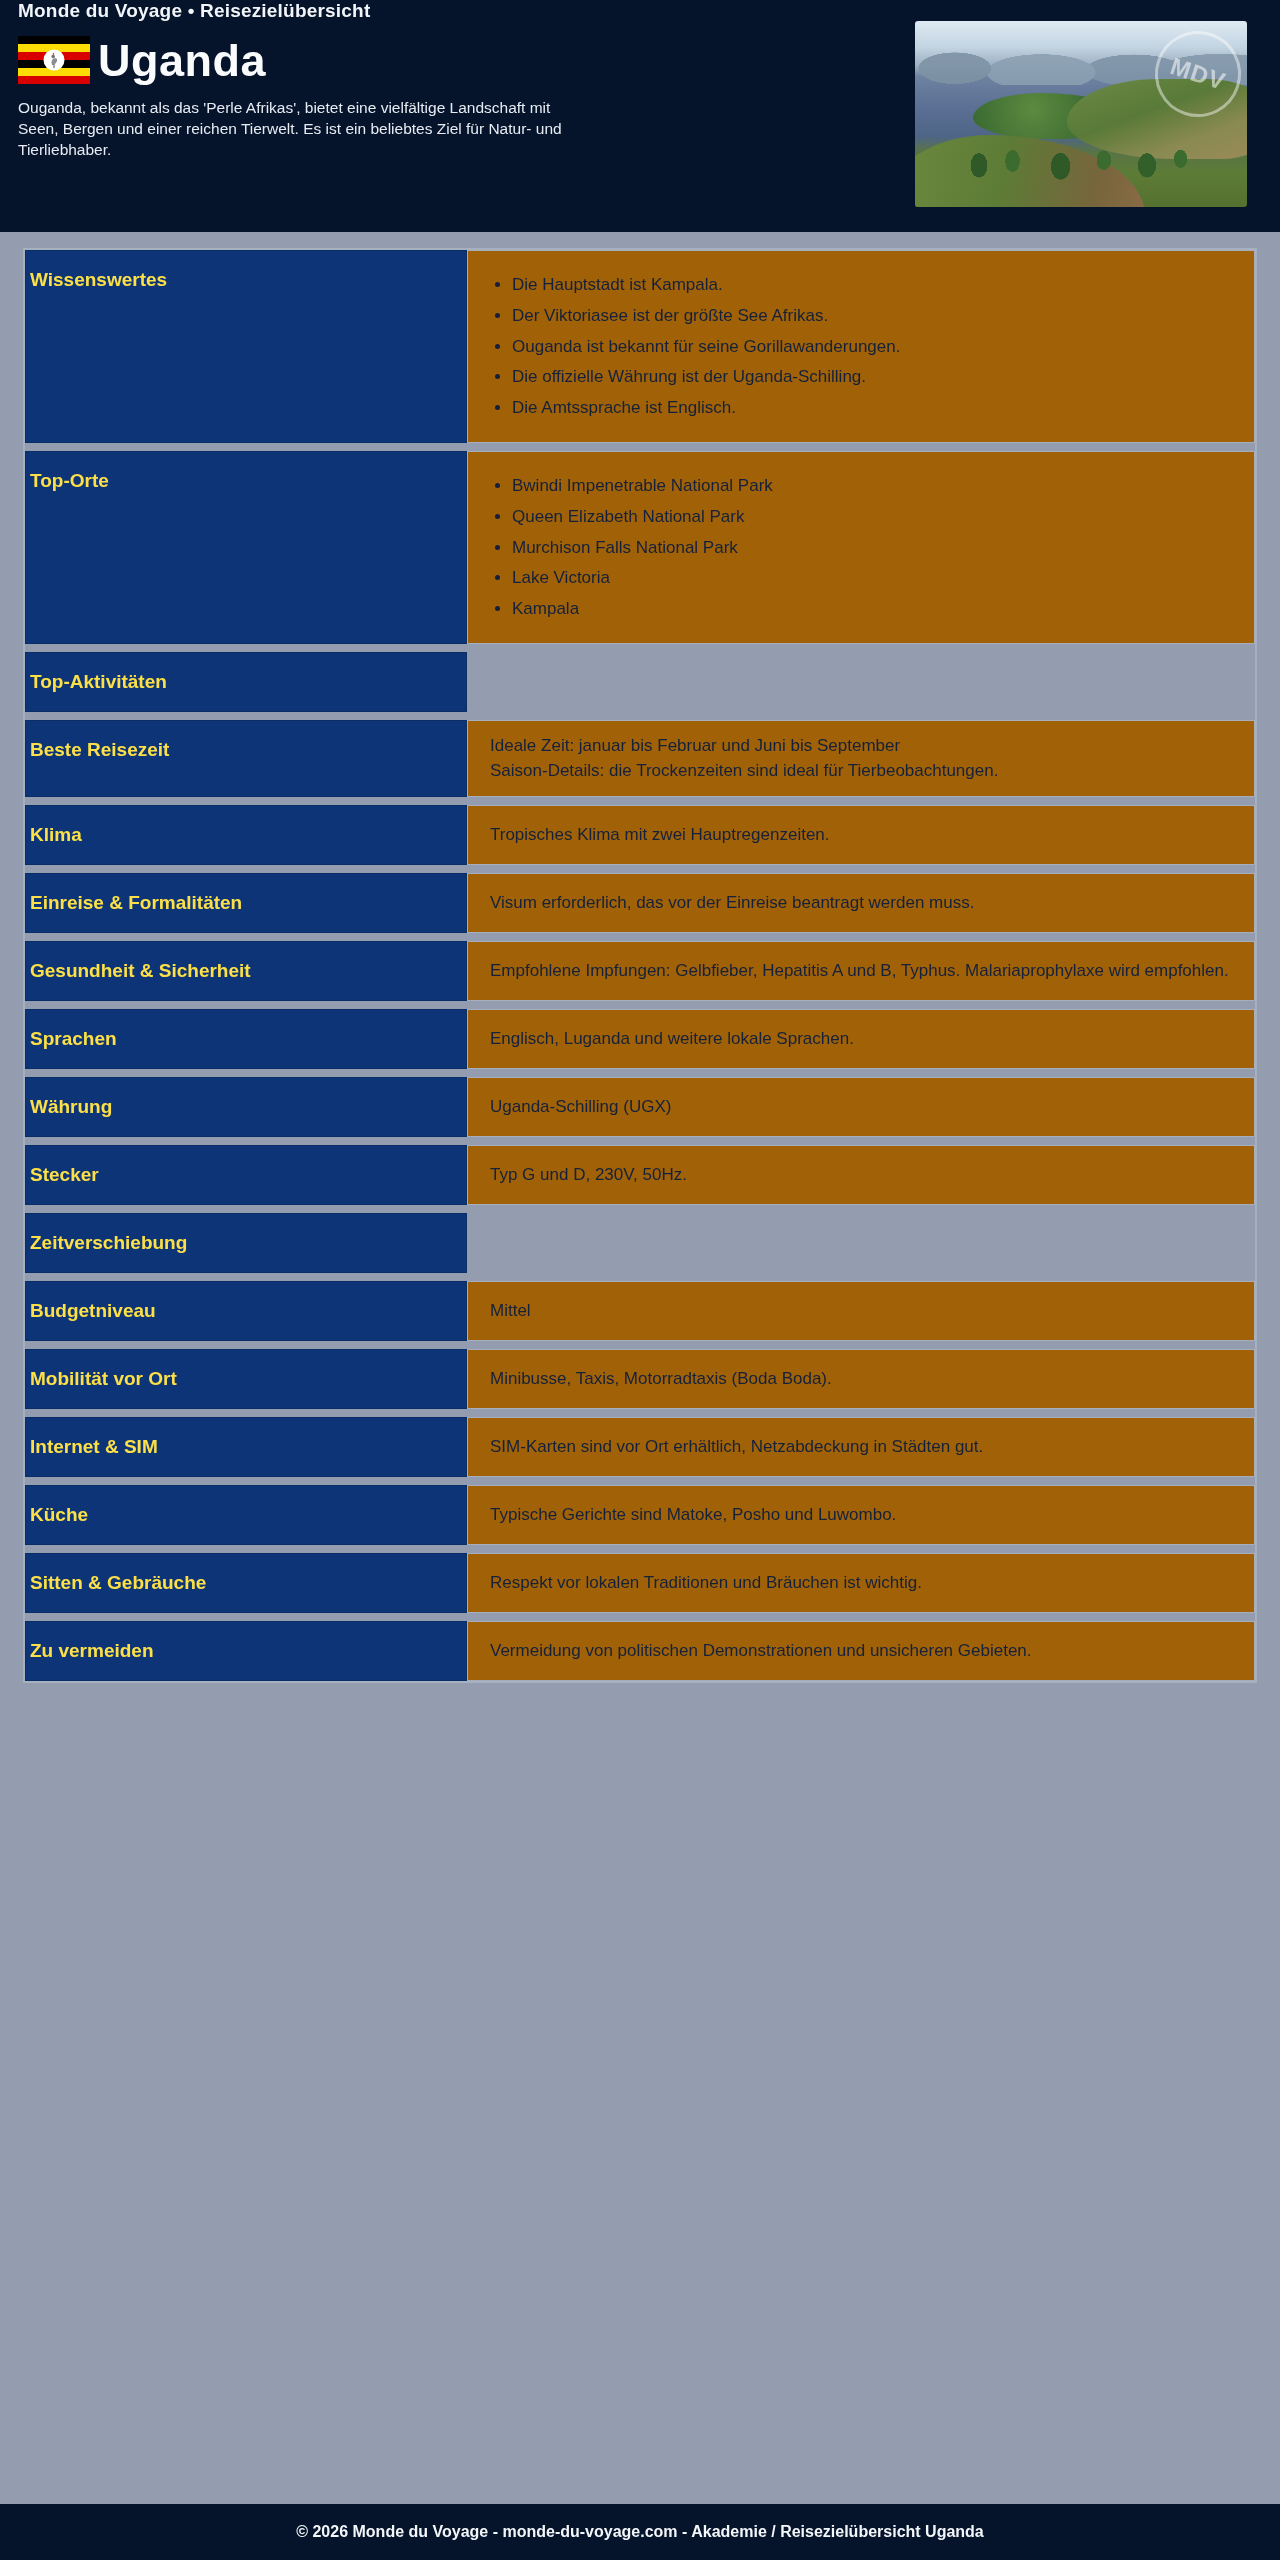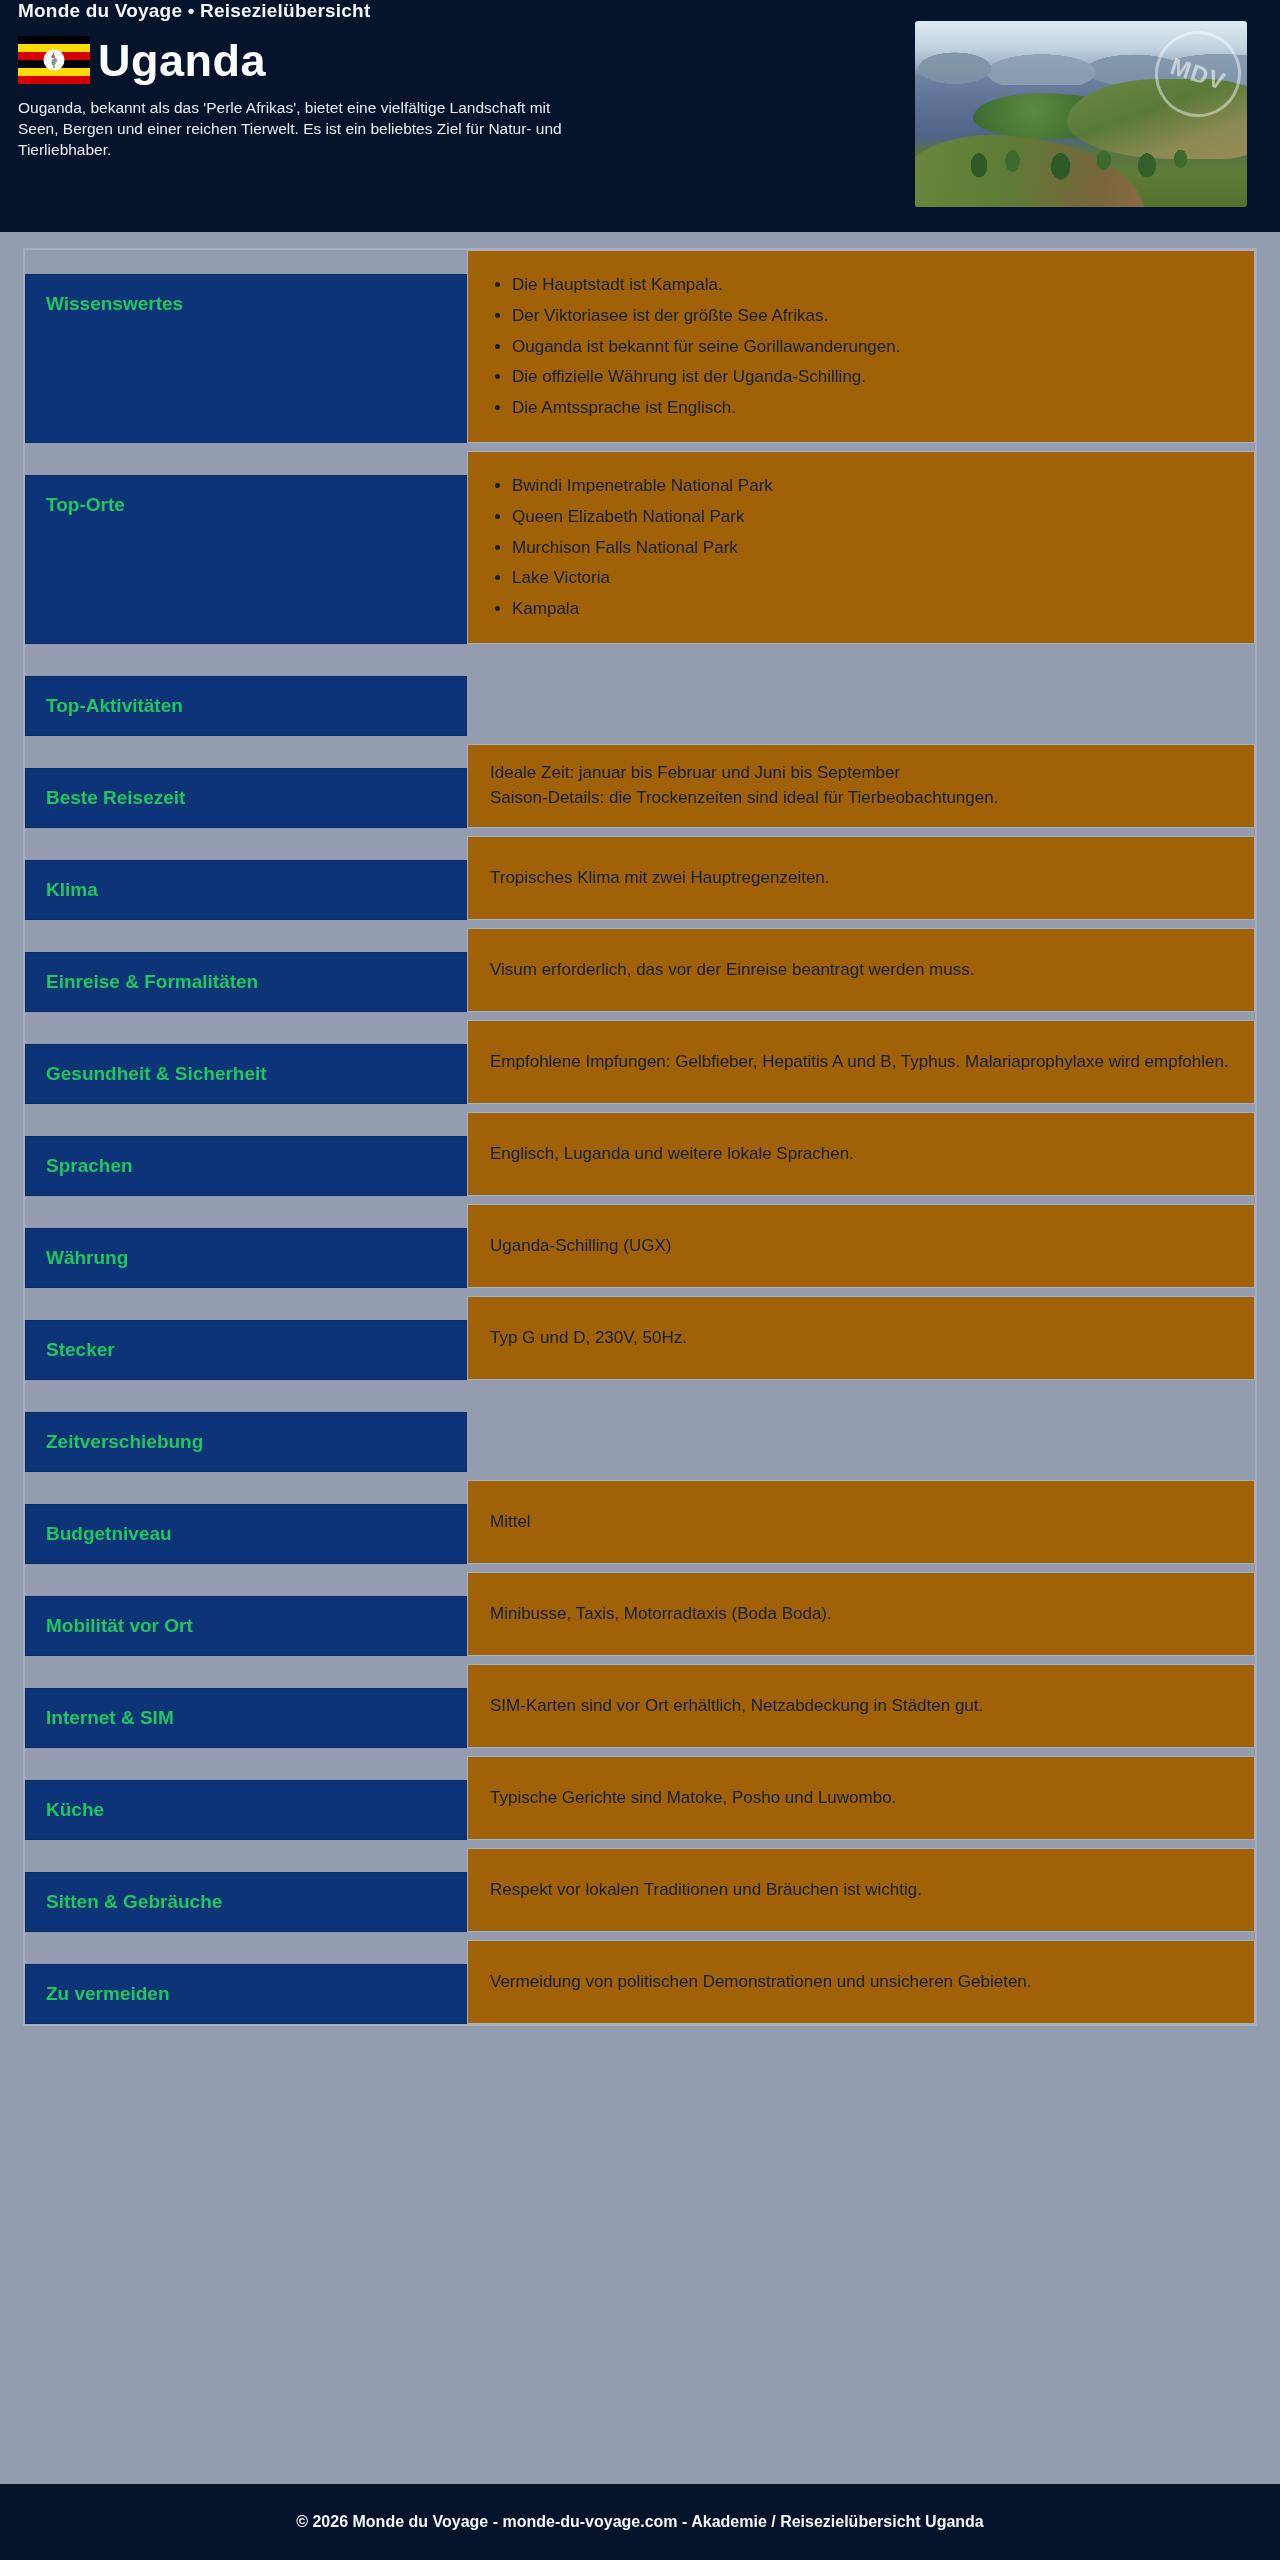--- a/index.html
+++ b/index.html
@@ -113,25 +113,24 @@
     border-radius: 1px;
     background: transparent;
   }
   .row {
     display: grid;
     grid-template-columns: 442px 1fr;
   }
   .cell.label {
     background: #0C3476;
     border: 1px solid #0a2d66;
-    color: #22c55e;
+    color: #fde047;
     font-weight: bold;
     font-size: 19px;
-    padding: 18px 20px;
-    margin-top: 24px;
+    padding: 18px 4px;
   }
   .cell.content {
     background: #a16207;
     border: 1px solid #a7aebc;
     color: #15213a;
     font-size: 17px;
     padding: 13px 22px;
     display: flex;
     flex-direction: column;
     justify-content: center;
@@ -142,21 +141,21 @@
     padding-left: 22px;
   }
   .cell.content li {
     line-height: 1.4;
     margin: 7px 0;
   }
 
   
   footer {
     flex: 0 0 auto;
-    height: 76px;
+    height: 56px;
     background: #05132B;
     color: #f4f7fa;
     display: flex; align-items: center; justify-content: center;
     font-size: 16px;
     font-weight: bold;
   }
 </style>
 </head>
 <body>
 

